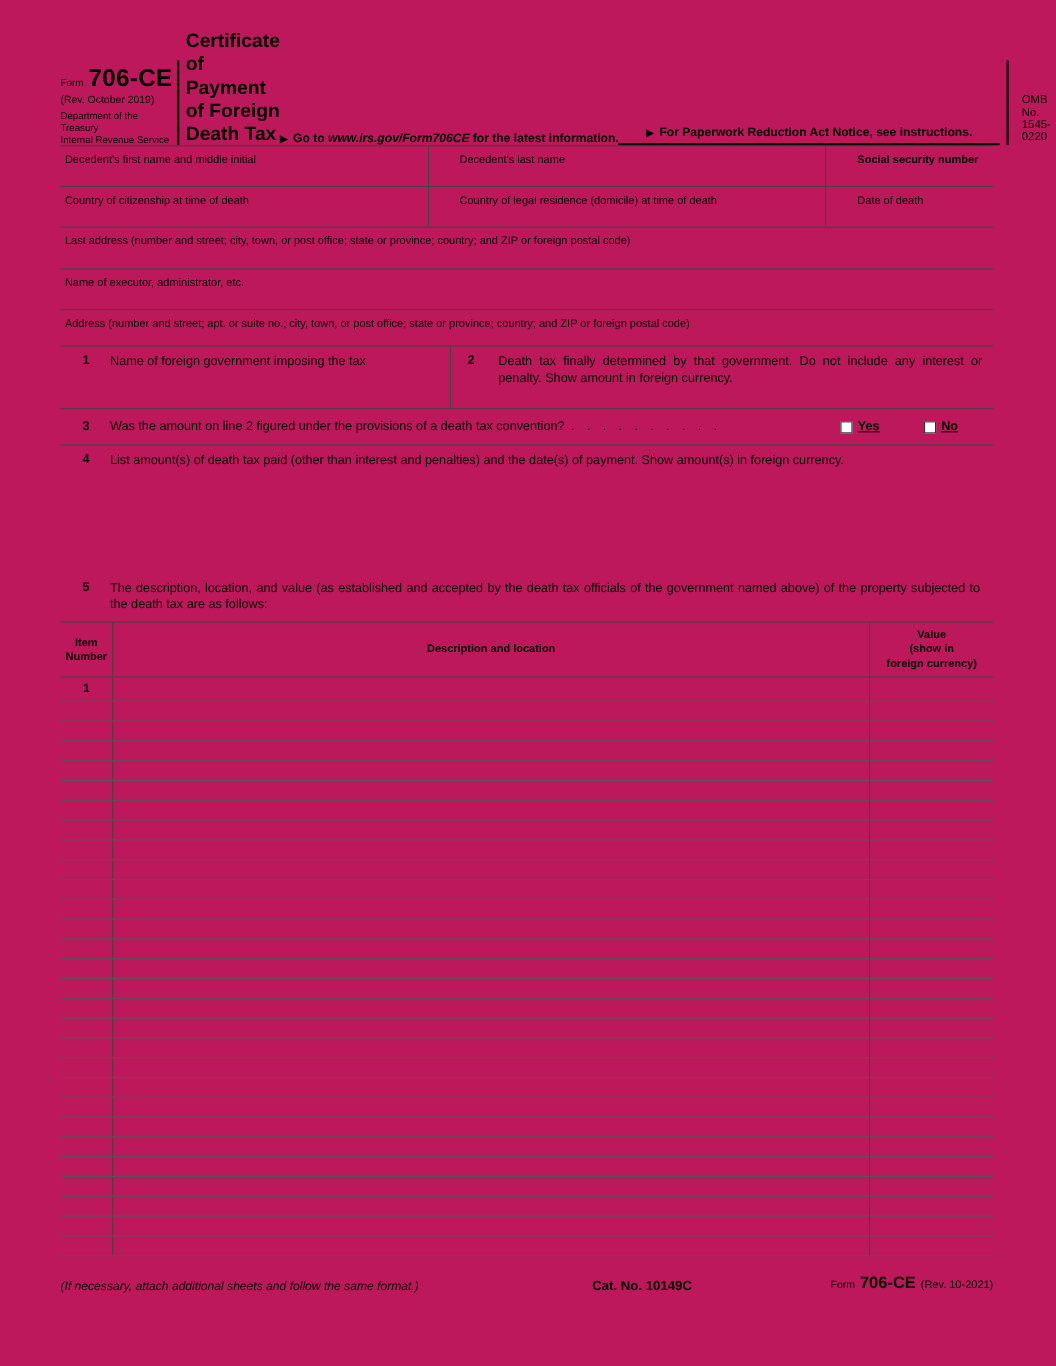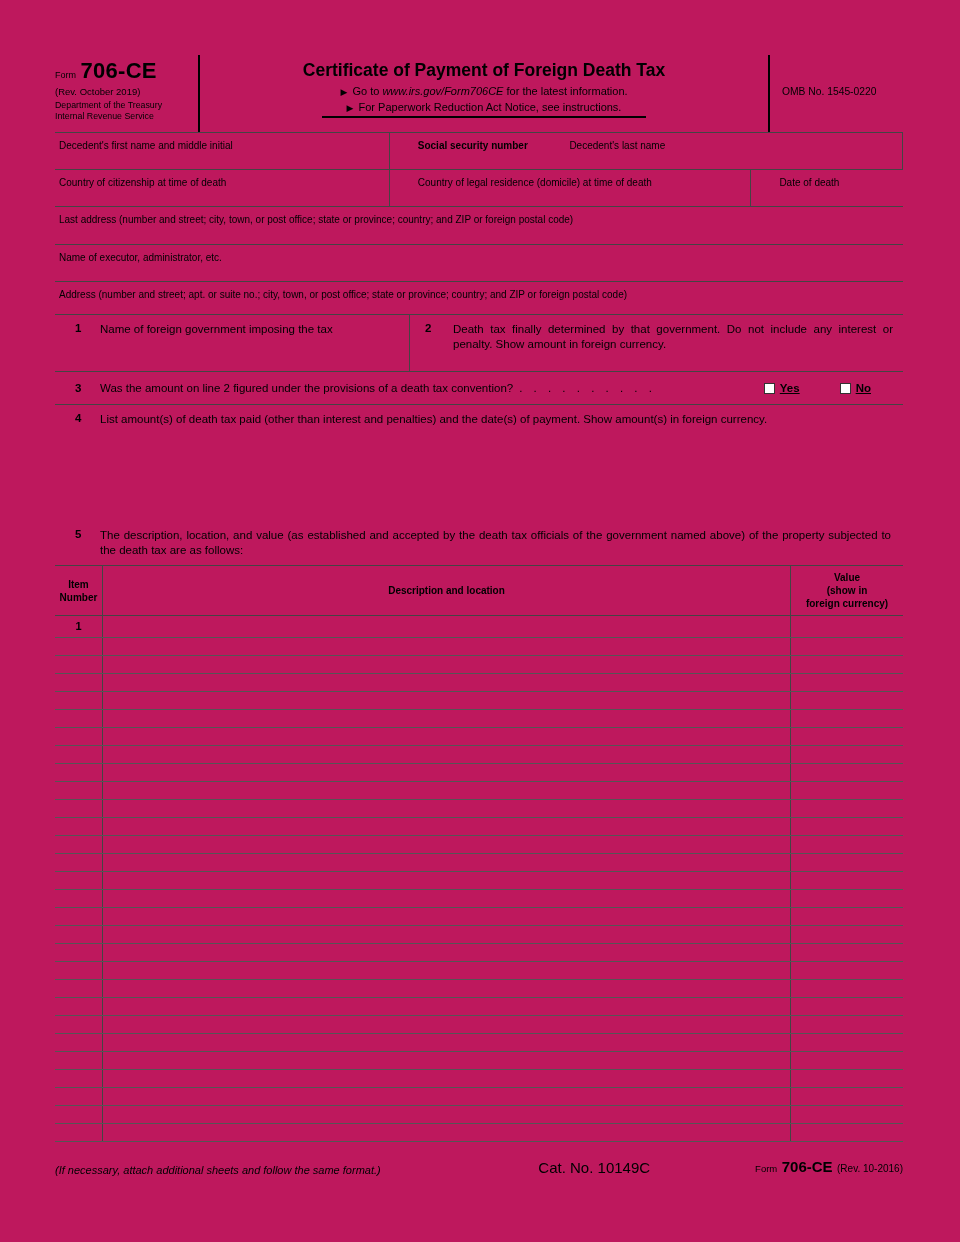--- a/index.html
+++ b/index.html
@@ -11,23 +11,23 @@
   }
 
   
   .header { display:flex; height:78px; border-bottom:1px solid #444; }
   .h-left { width:145px; border-right:2px solid #000; padding:3px 4px 0 0; }
   .form-line { white-space:nowrap; }
   .form-word { font-size:9px; }
   .form-number { font-size:22px; font-weight:700; letter-spacing:.3px; }
   .h-rev { font-size:9.5px; margin:2px 0 3px; }
   .h-dept { font-size:8.8px; line-height:1.25; }
-  .h-center { flex:1; display:flex; flex-direction:column; align-items:center; padding:2px 6px 0; }
+  .h-center { flex:1; display:flex; flex-direction:row; align-items:flex-end; padding:2px 6px 0; }
   .h-title { font-size:17.5px; font-weight:700; margin-top:3px; }
-  .h-instr { font-size:11px; font-weight:400; margin-top:4px; white-space:nowrap; }
+  .h-instr { font-size:11px; font-weight:700; margin-top:4px; white-space:nowrap; }
   .h-instr.underlined { border-bottom:2.5px solid #000; padding:0 25px 3px; }
   .arrow { font-size:9px; margin-right:2px; }
   .url { font-style:italic; }
   .h-right { width:135px; border-left:2px solid #000; font-size:10.3px; padding:31px 0 0 12px; }
 
   
   .frow { display:flex; border-bottom:1px solid #444; }
   .frow.r { height:37px;gap:24px; }
   .frow.r3 { height:38px; }
   .frow.r5 { height:33px; }
@@ -67,21 +67,21 @@
   .th-value { width:113px; border-left:1px solid #444; }
   .trow { display:flex; height:18px; border-bottom:1px solid #555; }
   .trow.first { height:22px; }
   .td-item { width:48px; border-right:1px solid #444; text-align:center; font-weight:700; font-size:11px; line-height:20px; }
   .td-desc { flex:1; }
   .td-value { width:113px; border-left:1px solid #444; }
 
   
   .footer { display:flex; align-items:flex-end; margin-top:16px; }
   .f-note { width:57%; font-size:11px; font-style:italic; }
-  .f-cat { font-size:15px; }
+  .f-cat { font-size:12px;font-weight:bold; }
   .f-form { flex:1; text-align:right; white-space:nowrap; }
   .f-word { font-size:9.5px; }
   .f-num { font-size:15px; font-weight:700; }
   .f-rev { font-size:10px; }
 </style>
 </head>
 <body>
 
 <div class="page">
 
@@ -111,25 +111,25 @@
     <div class="h-right">
       <div>OMB No. 1545-0220</div>
     </div>
   </header>
 
   <section>
     <div class="frow r">
       <div class="fcell c1">
         <span class="flabel">Decedent's first name and middle initial</span>
       </div>
+      <div class="fcell c2">
+        <span class="flabel">Decedent's last name</span>
+      </div>
       <div class="fcell c3">
         <span class="flabel bold">Social security number</span>
-      </div>
-      <div class="fcell c2">
-        <span class="flabel">Decedent's last name</span>
       </div>
     </div>
     <div class="frow r">
       <div class="fcell c1">
         <span class="flabel">Country of citizenship at time of death</span>
       </div>
       <div class="fcell c2">
         <span class="flabel">Country of legal residence (domicile) at time of death</span>
       </div>
       <div class="fcell c3">
@@ -375,17 +375,17 @@
   </div>
 </div>
   </section>
 
   <footer class="footer">
     <div class="f-note">(If necessary, attach additional sheets and follow the same format.)</div>
     <div class="f-cat">Cat. No. 10149C</div>
     <div class="f-form">
       <span class="f-word">Form</span>
       <span class="f-num">706-CE</span>
-      <span class="f-rev">(Rev. 10-2016)</span>
+      <span class="f-rev">(Rev. 10-2021)</span>
     </div>
   </footer>
 
 </div>
 
 </body></html>

